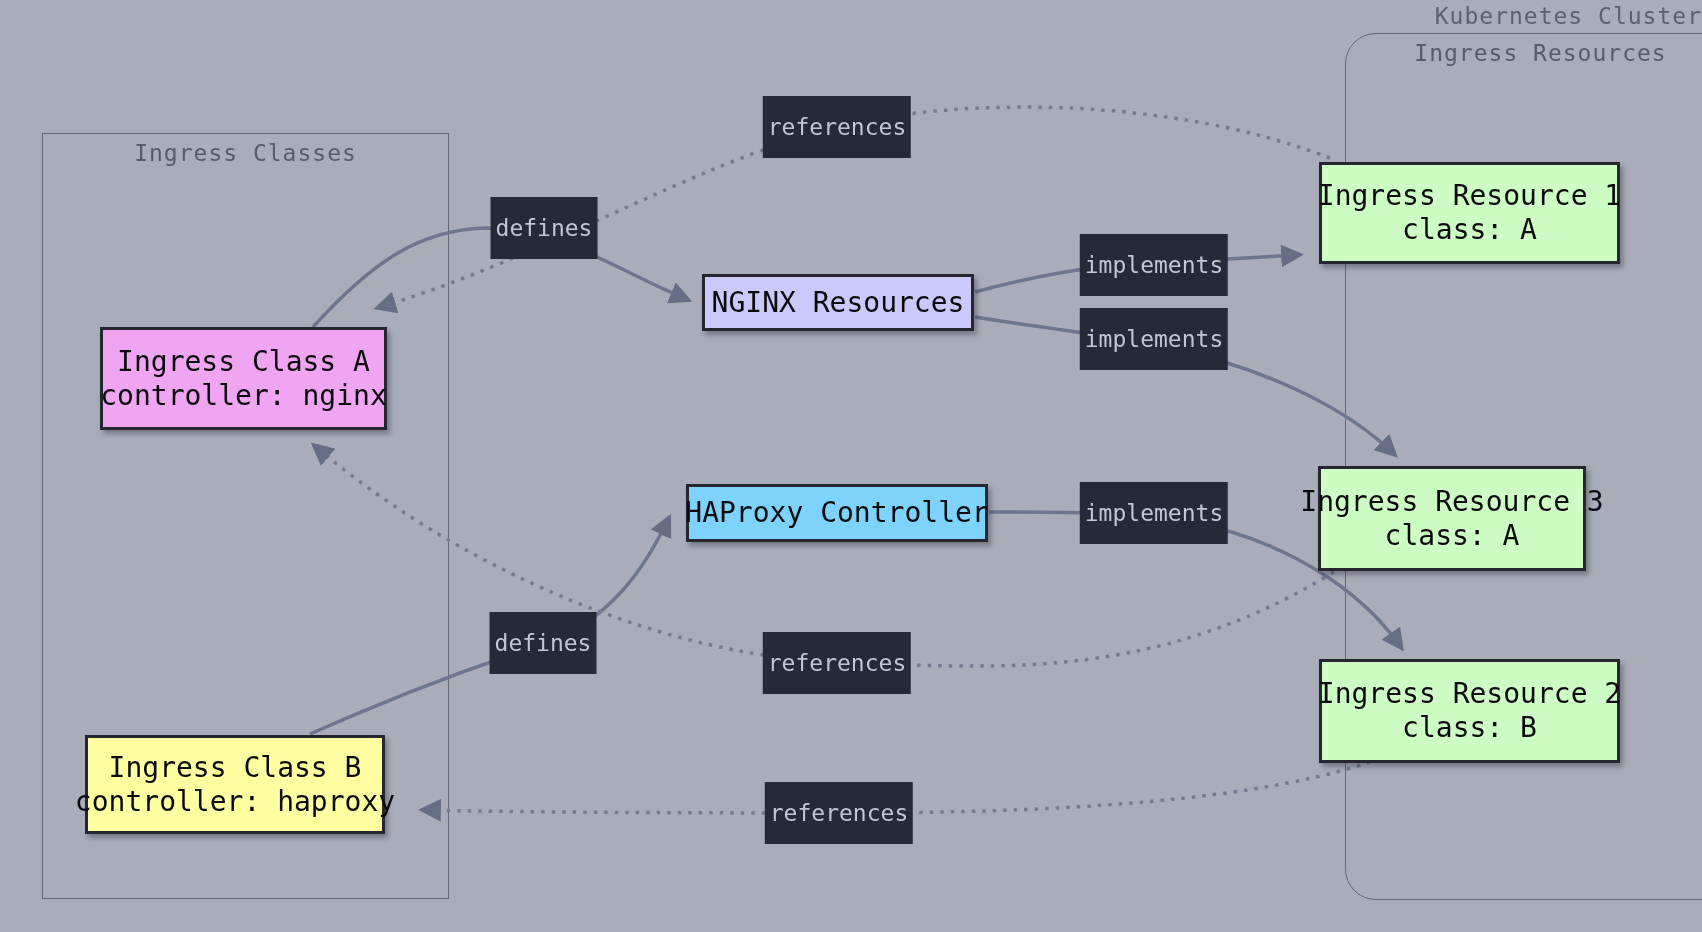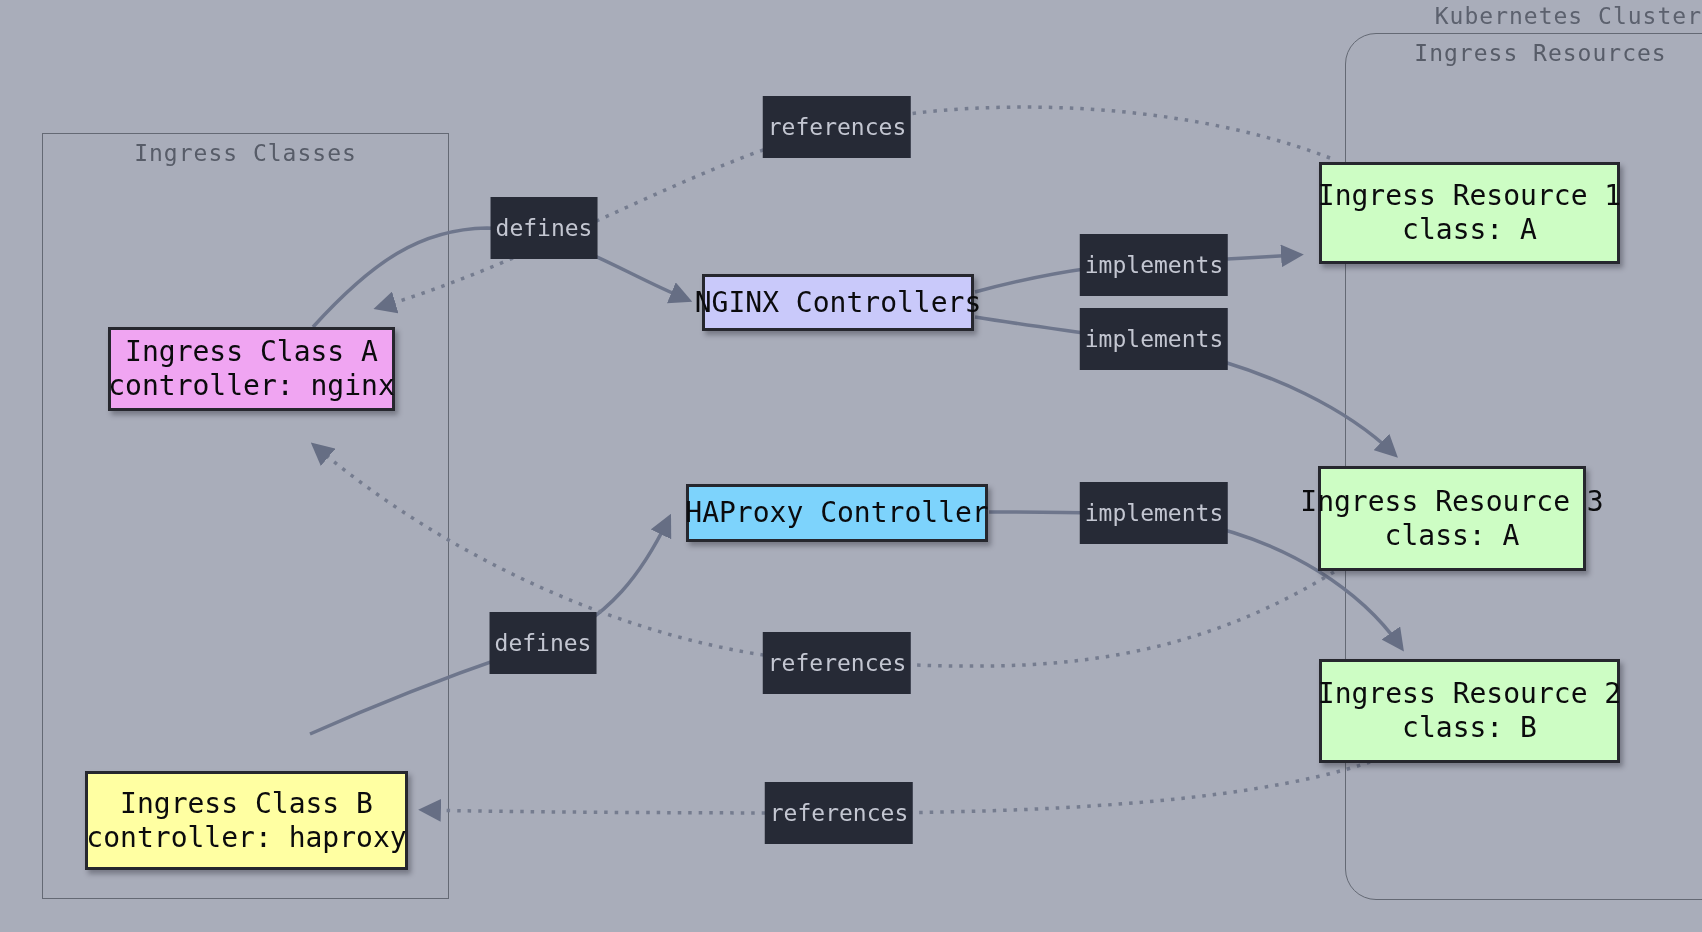--- a/index.html
+++ b/index.html
@@ -32,22 +32,22 @@
     display:flex;flex-direction:column;align-items:center;justify-content:center;
     color:#0b0b0d;font-size:28px;line-height:34px;text-align:center;
     box-shadow:3px 4px 5px rgba(25,27,38,0.35);white-space:nowrap;
   }
   .fill-class-a{background:#f0a5f2;}
   .fill-class-b{background:#ffffa2;}
   .fill-nginx{background:#c9c9fa;}
   .fill-haproxy{background:#7dd3fc;}
   .fill-resource{background:#cdfdc4;}
 
-  .node-class-a{left:108px;top:327px;width:287px;height:84px;}
-  .node-class-b{left:85px;top:735px;width:323px;height:99px;margin-top:36px;}
+  .node-class-a{left:100px;top:327px;width:287px;height:103px;}
+  .node-class-b{left:85px;top:735px;width:300px;height:99px;}
   .node-nginx{left:702px;top:274px;width:272px;height:57px;}
   .node-haproxy{left:686px;top:484px;width:302px;height:58px;}
   .node-resource-1{left:1319px;top:162px;width:301px;height:102px;}
   .node-resource-3{left:1318px;top:466px;width:268px;height:105px;}
   .node-resource-2{left:1319px;top:659px;width:301px;height:104px;}
 
   .sg-classes{left:42px;top:133px;width:405px;height:764px;}
   .sg-controllers{left:643px;top:180px;width:388px;height:428px;}
   .sg-resources{left:1345px;top:33px;width:389px;height:865px;border-radius:31px;}
 
@@ -104,21 +104,21 @@
 
   <div class="node fill-class-a node-class-a">
     <div>Ingress Class A</div>
     <div>controller: nginx</div>
   </div>
   <div class="node fill-class-b node-class-b">
     <div>Ingress Class B</div>
     <div>controller: haproxy</div>
   </div>
   <div class="node fill-nginx node-nginx">
-    <div>NGINX Controllers</div>
+    <div>NGINX Resources</div>
   </div>
   <div class="node fill-haproxy node-haproxy">
     <div>HAProxy Controller</div>
   </div>
   <div class="node fill-resource node-resource-1">
     <div>Ingress Resource 1</div>
     <div>class: A</div>
   </div>
   <div class="node fill-resource node-resource-3">
     <div>Ingress Resource 3</div>

